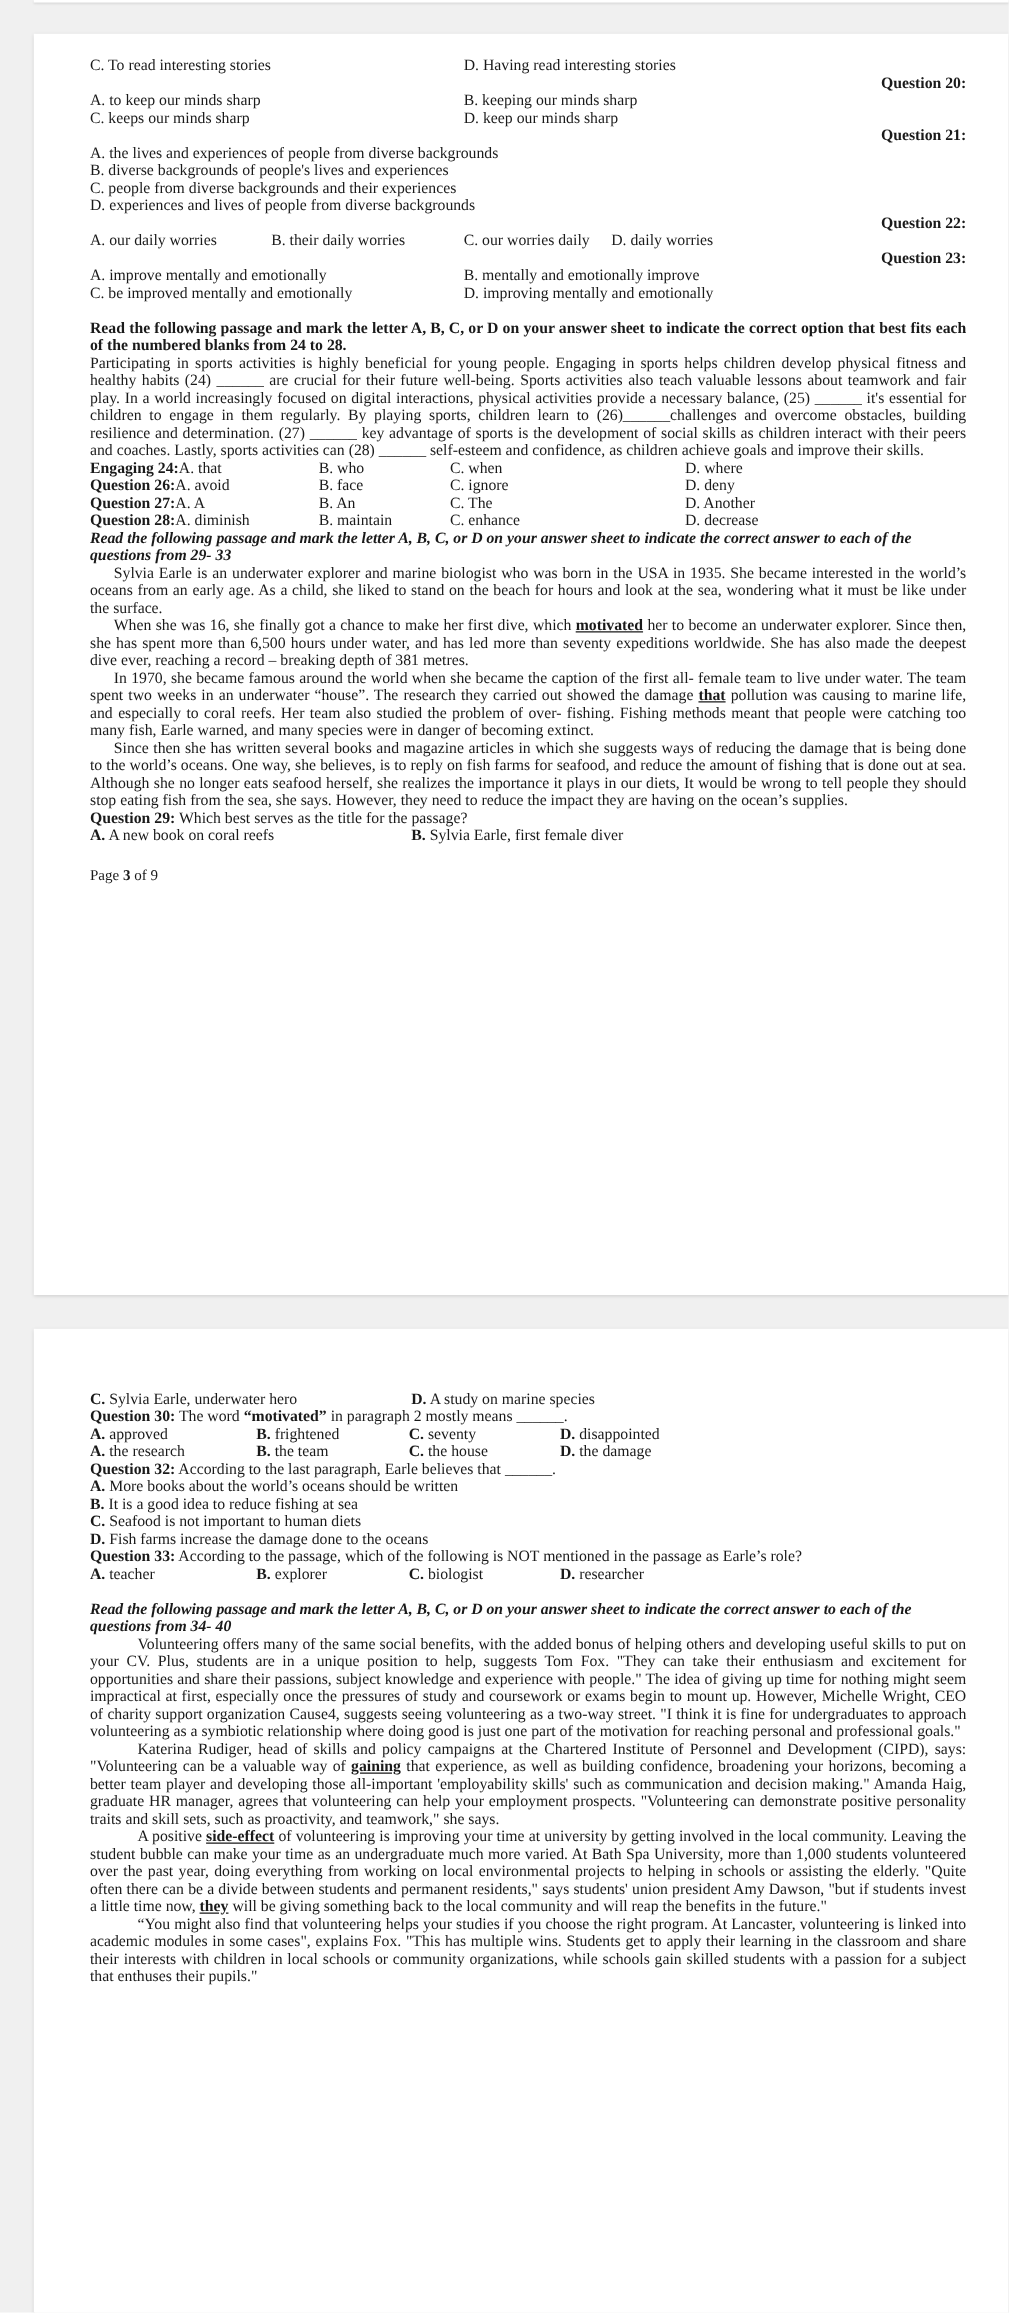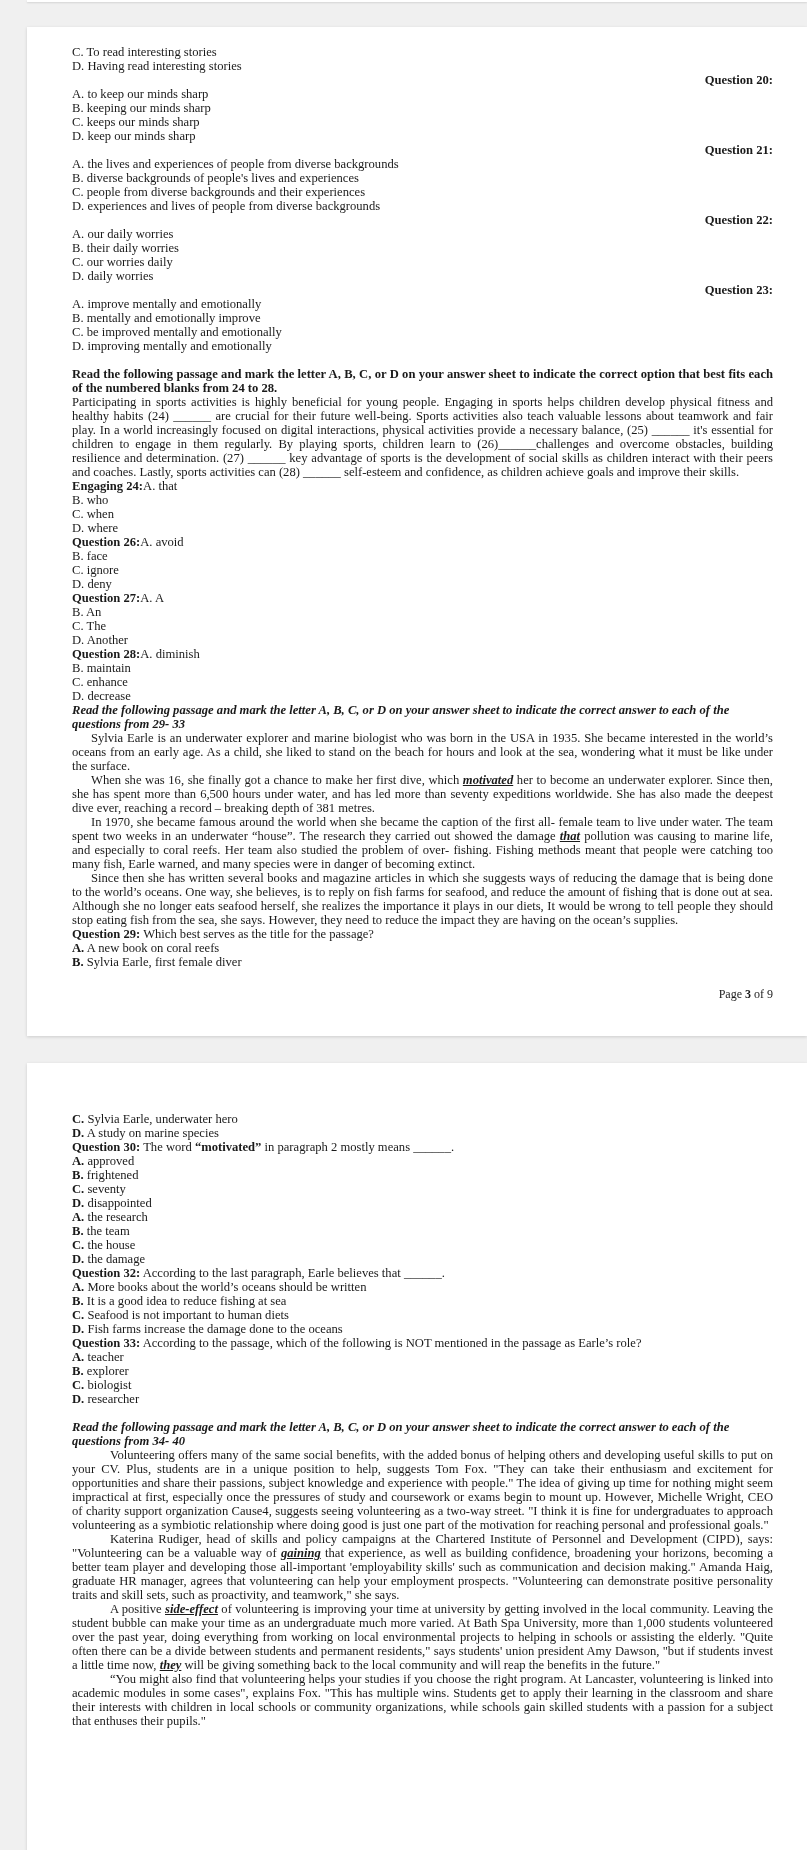--- a/index.html
+++ b/index.html
@@ -20,32 +20,32 @@
     box-shadow: 0 1px 3px rgba(0,0,0,0.15);
   }
   #page1 { top: 27px; height: 1009px; }
   #page2 { top: 1063px; height: 800px; }
   .content {
     position: absolute; left: 45px; right: 34px;
     font-size: 12.6px; line-height: 14px;
   }
   #page1 .content { top: 18px; }
   #page2 .content { top: 37px; margin-top: 12px; }
-  .row { display: flex; white-space: nowrap; flex-direction: column; }
+  .row { display: flex; white-space: nowrap; }
   .c2a { width: 299px; }
   .q-head { font-weight: bold; text-align: right; }
   .b { font-weight: bold; }
-  .u { text-decoration: underline; font-weight: bold; font-style: italic; }
+  .u { text-decoration: underline; font-weight: bold; }
   .instr { font-weight: bold; text-align: justify; }
   .instr-i { font-weight: bold; font-style: italic; }
   .para { text-align: justify; text-indent: 19px; }
   .para2 { text-align: justify; text-indent: 38px; }
   .flat { text-align: justify; }
   .blank { letter-spacing: 0; }
-  .footer { text-align: right; font-size: 12px; margin-top: 18px; }
+  .footer { text-align: left; font-size: 12px; margin-top: 18px; }
   .sp14 { height: 14px; }
 </style>
 </head>
 <body>
 
 <div class="prev-page-edge"></div>
 
 <div class="page" id="page1">
   <div class="content">
 

